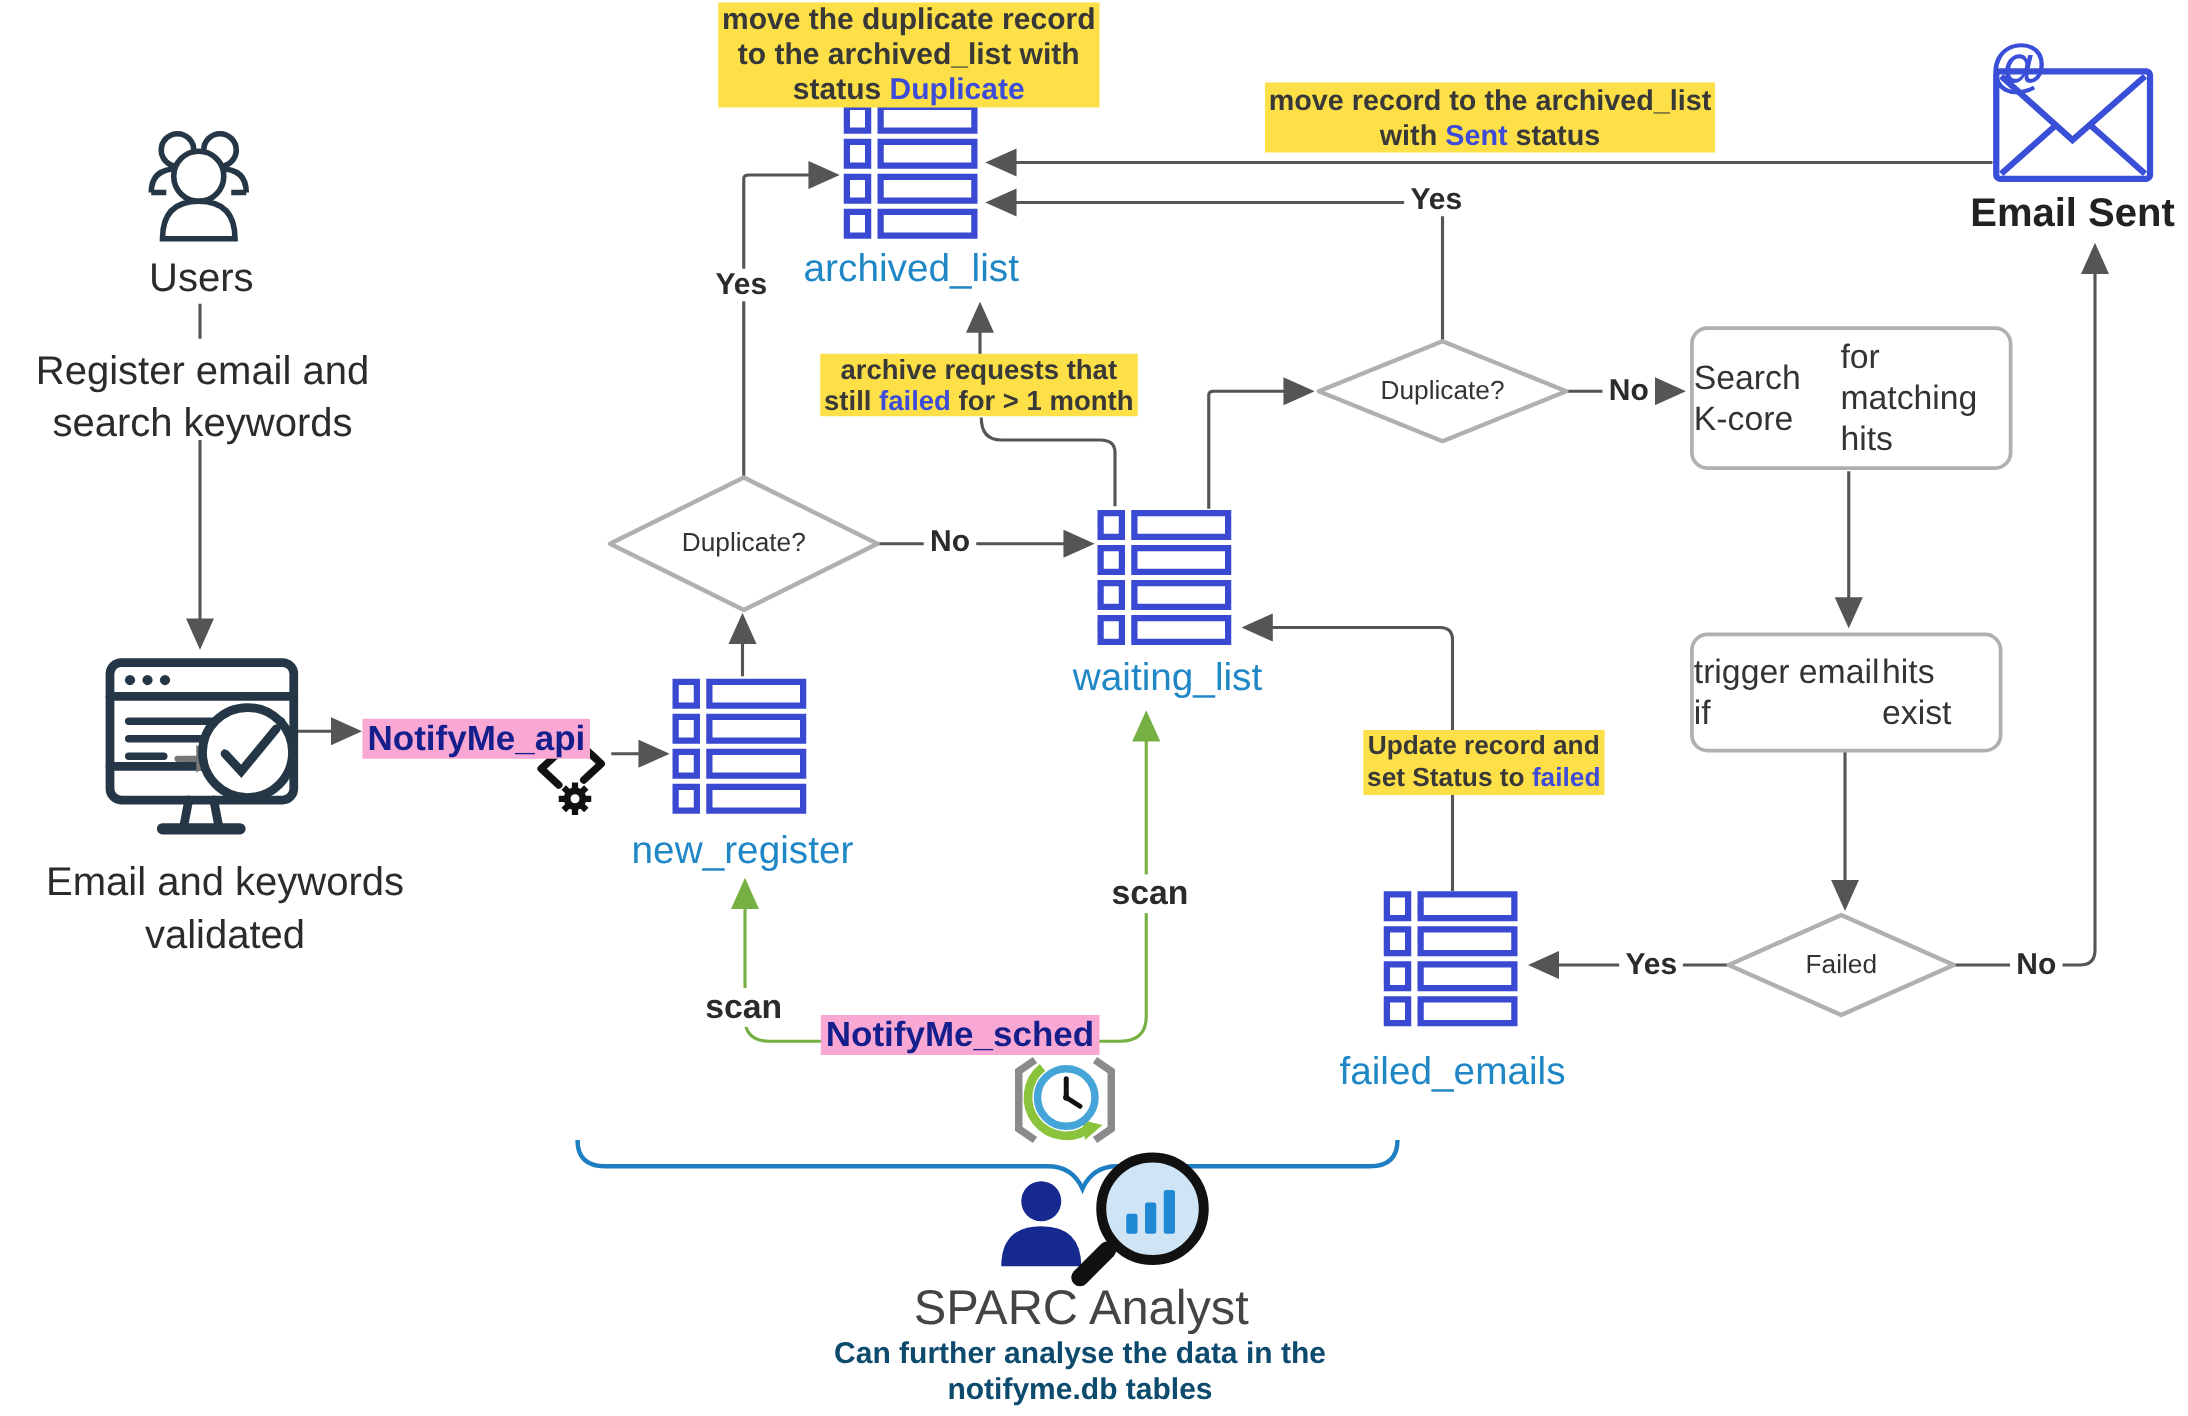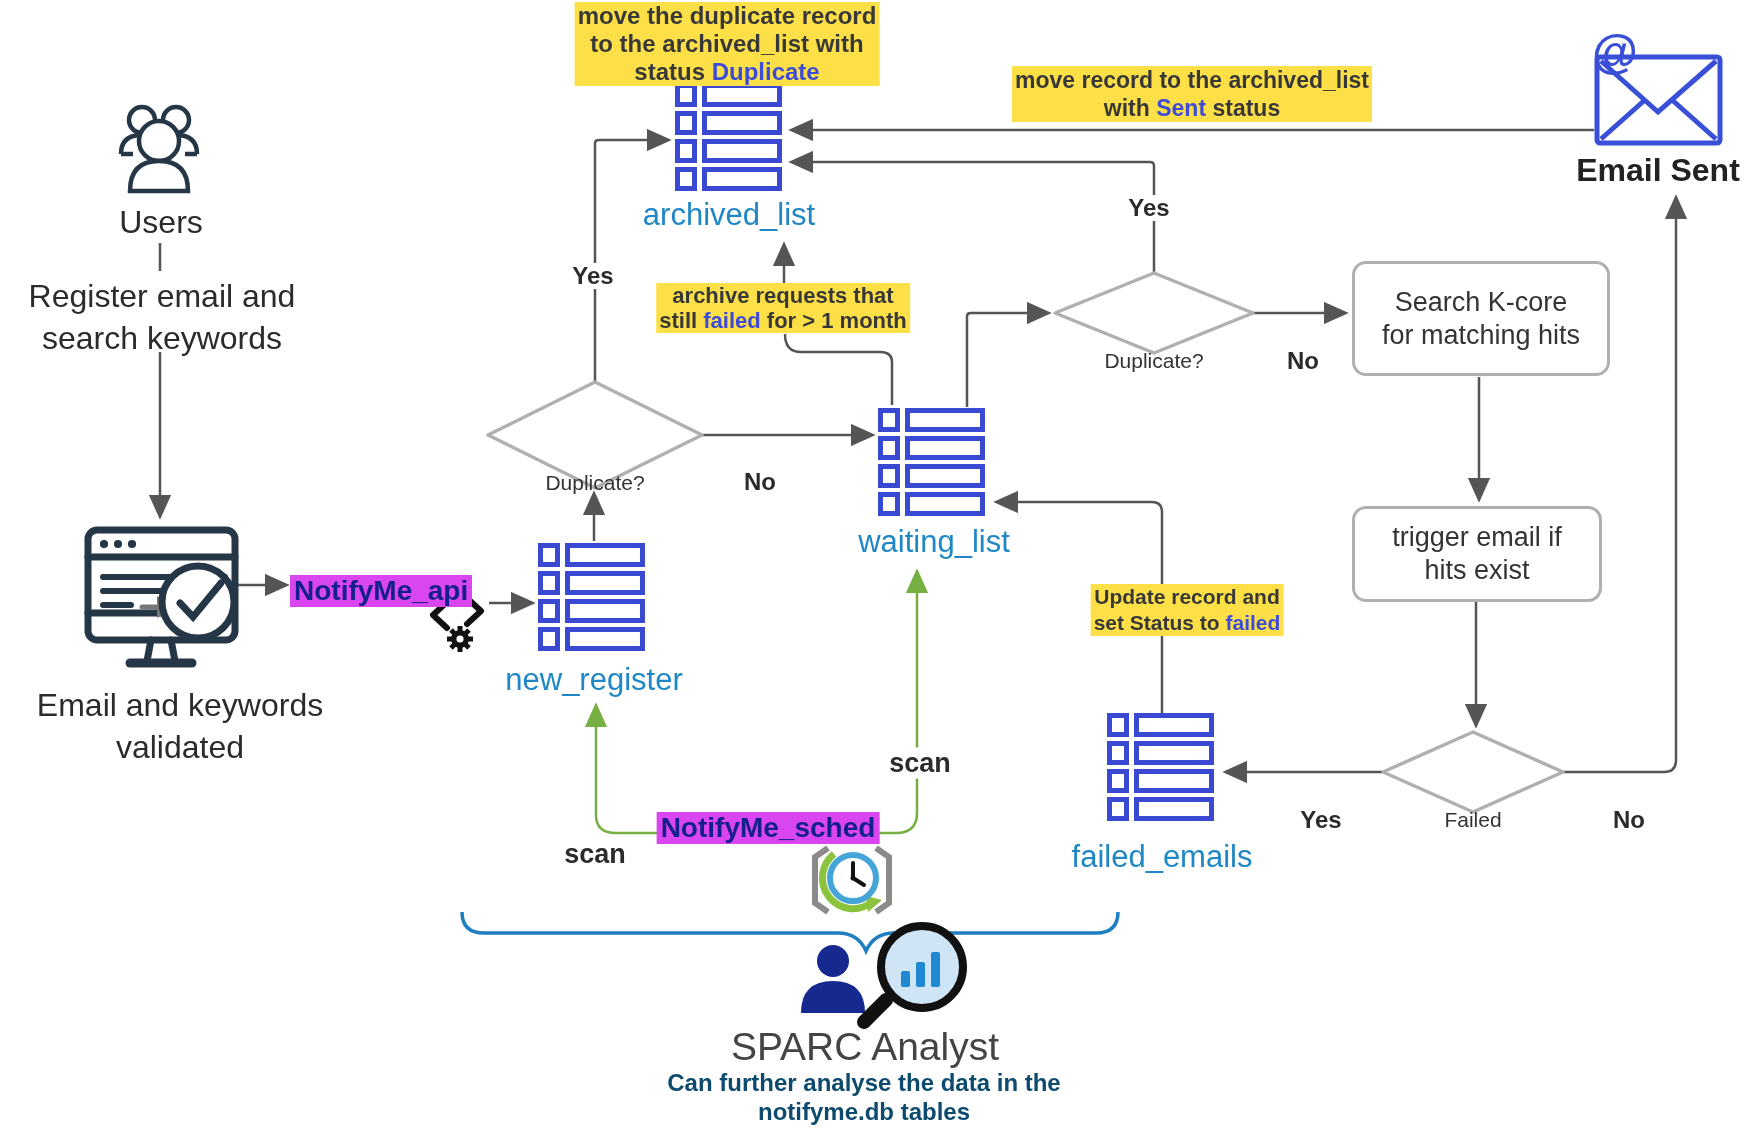--- a/index.html
+++ b/index.html
@@ -1,30 +1,30 @@
 <!DOCTYPE html>
 <html><head>
 <meta charset="utf-8">
 <style>
   html,body{margin:0;padding:0;background:#fff;}
   #canvas{position:relative;width:1750px;height:1133px;background:#ffffff;overflow:hidden;
           font-family:"Liberation Sans", sans-serif;}
   #wires{position:absolute;left:0;top:0;}
   .abs{position:absolute;}
   .cx{transform:translateX(-50%);text-align:center;white-space:nowrap;}
-  .cc{transform:translate(-50%,-50%);text-align:center;white-space:nowrap;margin-top:48px;}
+  .cc{transform:translate(-50%,-50%);text-align:center;white-space:nowrap;}
   .big-label{font-size:32px;color:#2b2b2b;line-height:42px;}
   .tbl-label{font-size:31px;color:#1f87c5;}
   .note{font-weight:bold;font-size:23px;color:#383838;line-height:28px;background:#fde047;padding:0 3px;}
   .note .hl{color:#3d4cd8;}
   .edge-label{font-weight:bold;font-size:24px;color:#2b2b2b;background:#fff;padding:0 5px;line-height:26px;}
   .scan-label{font-weight:bold;font-size:27px;color:#2b2b2b;background:#fff;padding:0 4px;}
-  .navy{font-weight:bold;font-size:28px;color:#141f8c;background:#d946ef;padding:0 4px;}
+  .navy{font-weight:bold;font-size:28px;color:#141f8c;background:#f9a8d4;padding:0 4px;}
   .diamond-label{font-size:21px;color:#333;}
-  .proc{border:3px solid #b0b0b0;border-radius:14px;background:#fff;display:flex;flex-direction:column;
+  .proc{border:3px solid #b0b0b0;border-radius:14px;background:#fff;display:flex;flex-direction:row;
         justify-content:center;align-items:center;font-size:27px;color:#333;line-height:33px;}
   .db-table{display:flex;flex-direction:column;gap:4px;}
   .db-row{display:flex;gap:5px;}
   .db-sq{width:12px;height:14px;border:5px solid #3a49d2;background:#fff;}
   .db-bar{width:70px;height:14px;border:5px solid #3a49d2;background:#fff;}
   .at-sign{font-weight:bold;font-size:47px;color:#3a4fd8;}
   .email-label{font-weight:bold;font-size:32px;color:#222;text-align:right;}
   .sparc-title{font-size:39px;color:#444;}
   .sparc-sub{font-weight:bold;font-size:24px;color:#0c4a6e;line-height:29px;}
 </style>

